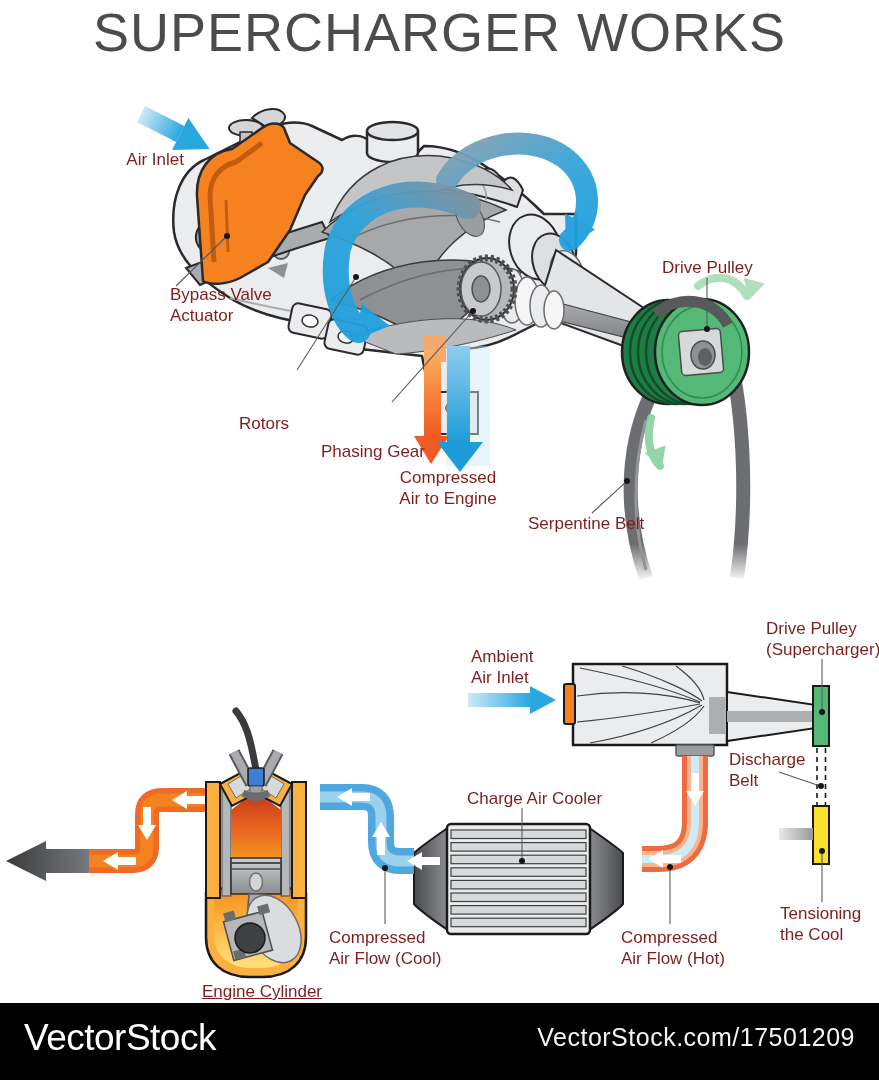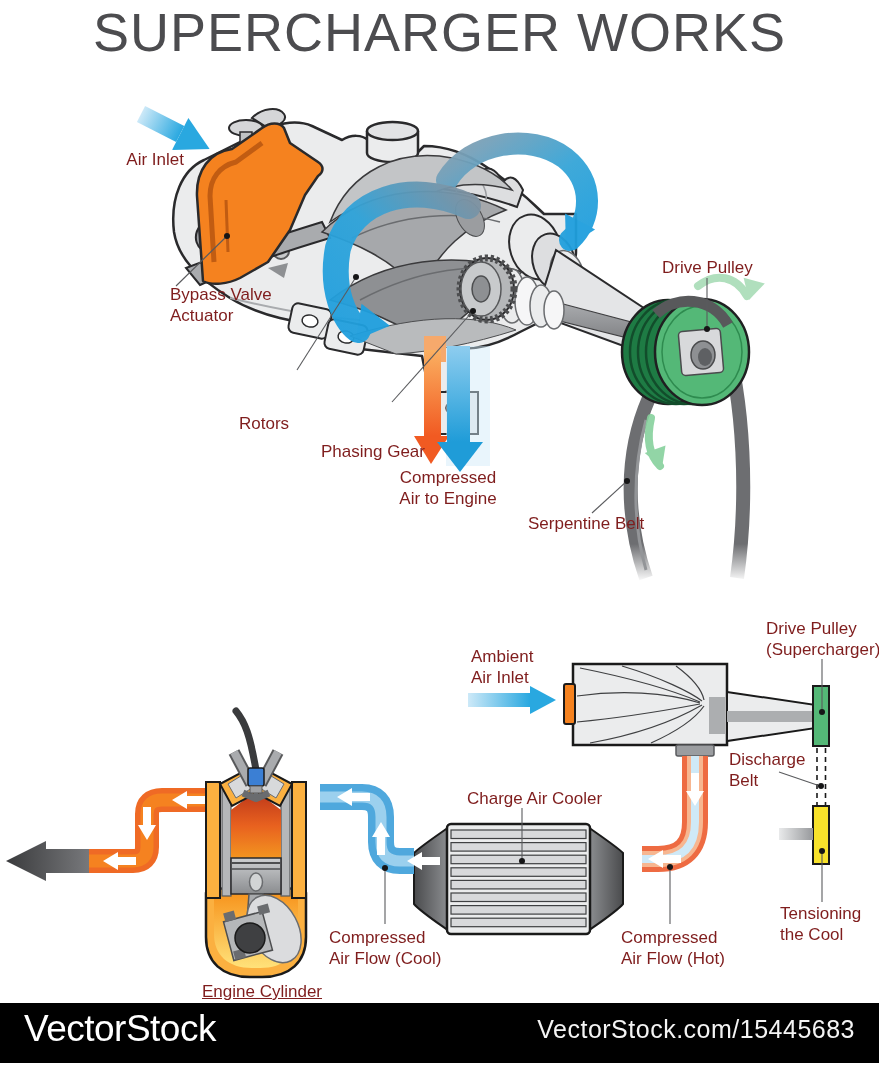--- a/index.html
+++ b/index.html
@@ -4,21 +4,21 @@
 <style>
   html,body{margin:0;padding:0;background:#fff;}
   .stage{position:relative;width:879px;height:1080px;background:#ffffff;overflow:hidden;
          font-family:"Liberation Sans", sans-serif;}
   .title{position:absolute;left:0;right:0;top:1px;text-align:center;
          font-size:54px;font-weight:400;letter-spacing:1px;color:#4c4c4f;}
   .lbl{position:absolute;font-size:17px;line-height:21px;color:#7f1d1d;white-space:pre-line;}
   .lbl-right{text-align:right;}
   .lbl-center{text-align:center;}
   .diagram-svg{position:absolute;left:0;top:0;width:879px;height:1080px;}
-  .footer{position:absolute;left:0;top:1003px;width:879px;height:60px;background:#000;
+  .footer{position:absolute;left:0;top:1003px;width:879px;height:77px;background:#000;
           display:flex;justify-content:space-between;align-items:center;
           box-sizing:border-box;padding:0 24px 8px 24px;}
   .brand{color:#fff;font-size:37px;font-weight:400;letter-spacing:-0.5px;}
   .wm-url{color:#f4f4f4;font-size:25px;font-weight:400;letter-spacing:0.5px;}
 </style>
 </head>
 <body>
 
 <div class="stage">
 
@@ -398,16 +398,16 @@
   <div class="lbl" style="left:329px;top:927px;">Compressed
 Air Flow (Cool)</div>
   <div class="lbl" style="left:621px;top:927px;">Compressed
 Air Flow (Hot)</div>
   <div class="lbl" style="left:780px;top:903px;">Tensioning
 the Cool</div>
   <div class="lbl" style="left:202px;top:981px;text-decoration:underline;">Engine Cylinder</div>
 
   <div class="footer">
     <span class="brand">VectorStock</span>
-    <span class="wm-url">VectorStock.com/15445683</span>
+    <span class="wm-url">VectorStock.com/17501209</span>
   </div>
 
 </div>
 
 </body></html>

